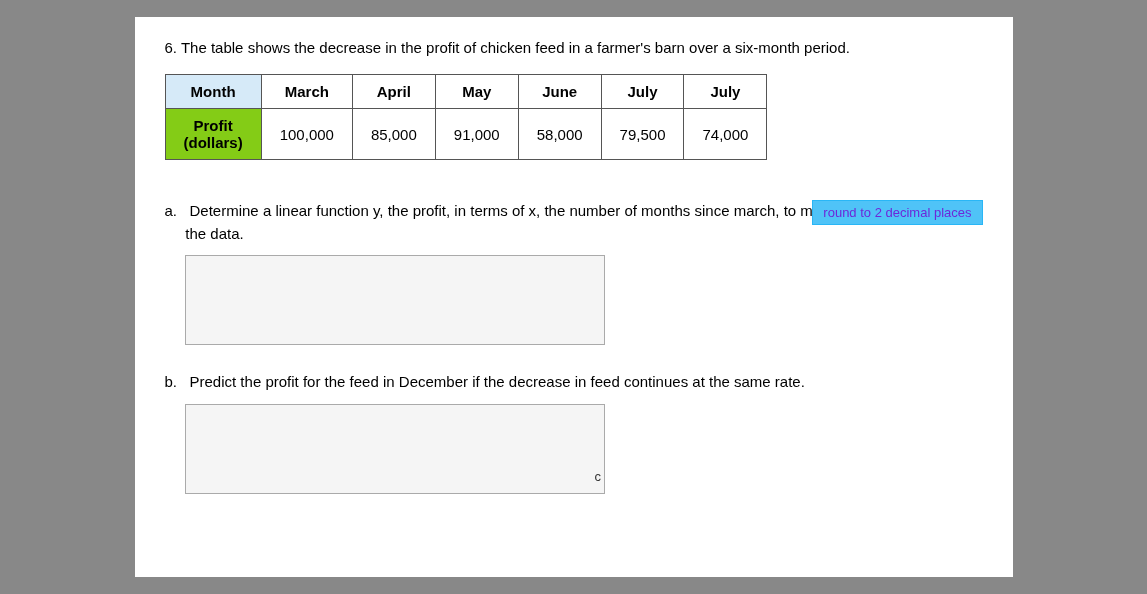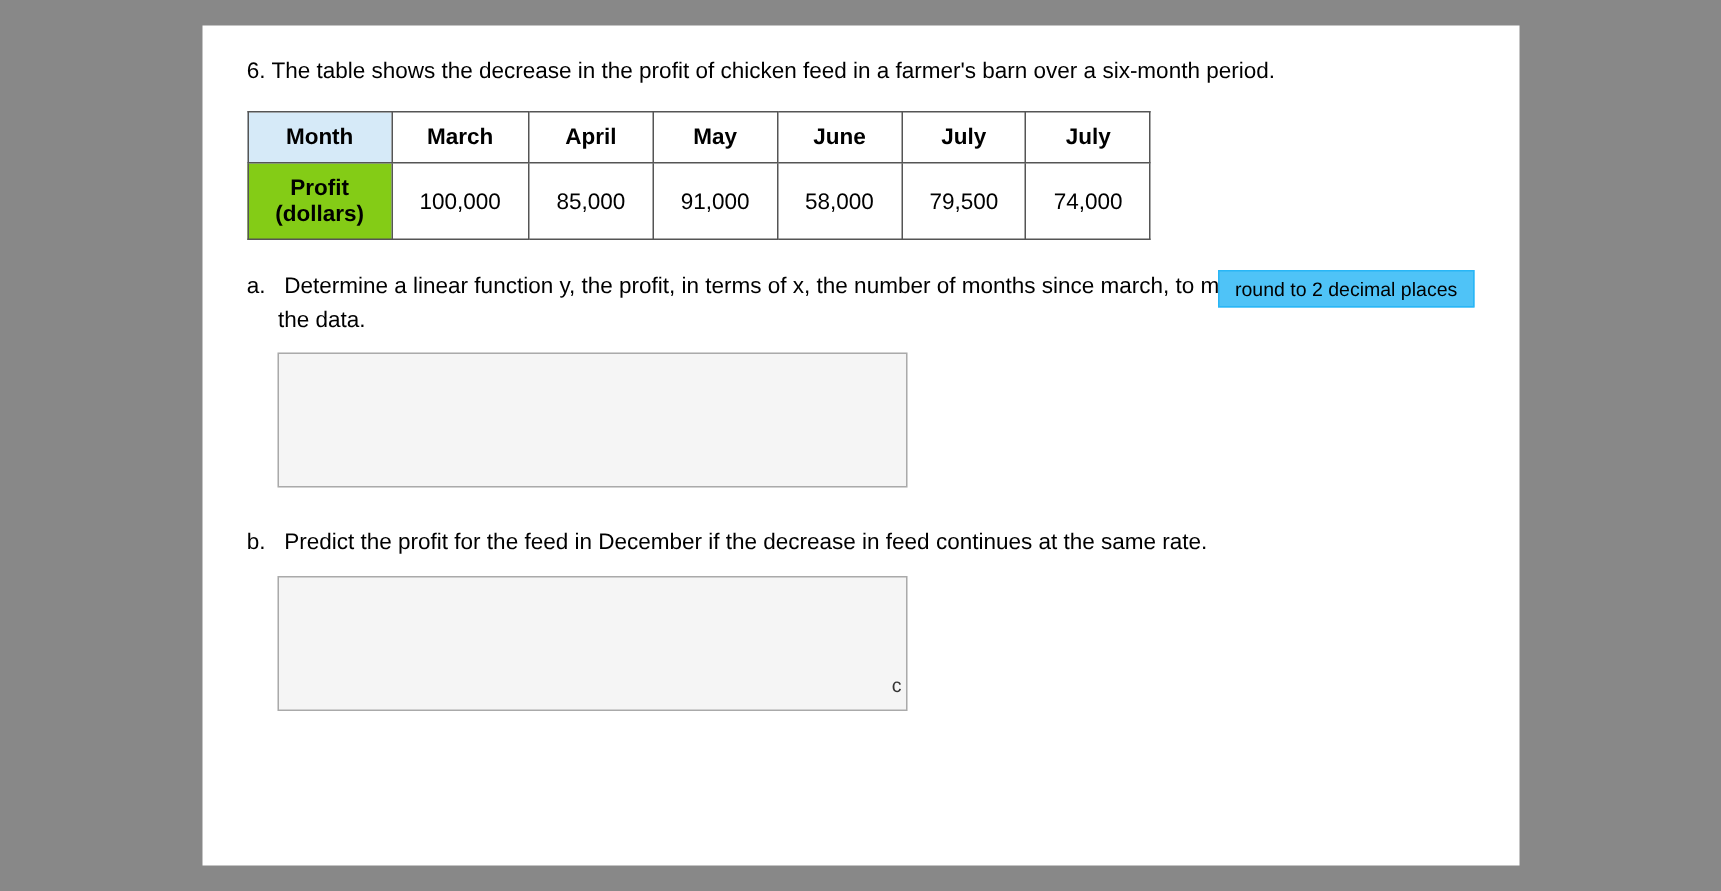--- a/index.html
+++ b/index.html
@@ -18,21 +18,21 @@
       padding: 20px 30px 30px 30px;
       position: relative;
     }
     .question-header {
       font-size: 15px;
       margin-bottom: 16px;
       line-height: 1.4;
     }
     .data-table {
       border-collapse: collapse;
-      margin-bottom: 20px;
+      margin-bottom: 40px;
     }
     .data-table th, .data-table td {
       border: 1.5px solid #555;
       padding: 8px 18px;
       text-align: center;
       font-size: 15px;
     }
     .data-table th {
       font-weight: bold;
     }
@@ -58,21 +58,21 @@
       width: 420px;
       height: 90px;
       background: #f5f5f5;
       margin-left: 20px;
     }
     .hint-badge {
       position: absolute;
       right: 0;
       top: 0;
       background: #4fc3f7;
-      color: #000000;
+      color: #6d28d9;
       font-size: 13px;
       padding: 4px 10px;
       border: 1px solid #29b6f6;
     }
     .part-b-note {
       font-size: 13px;
       position: absolute;
       left: 450px;
       bottom: 20px;
       color: #333;

